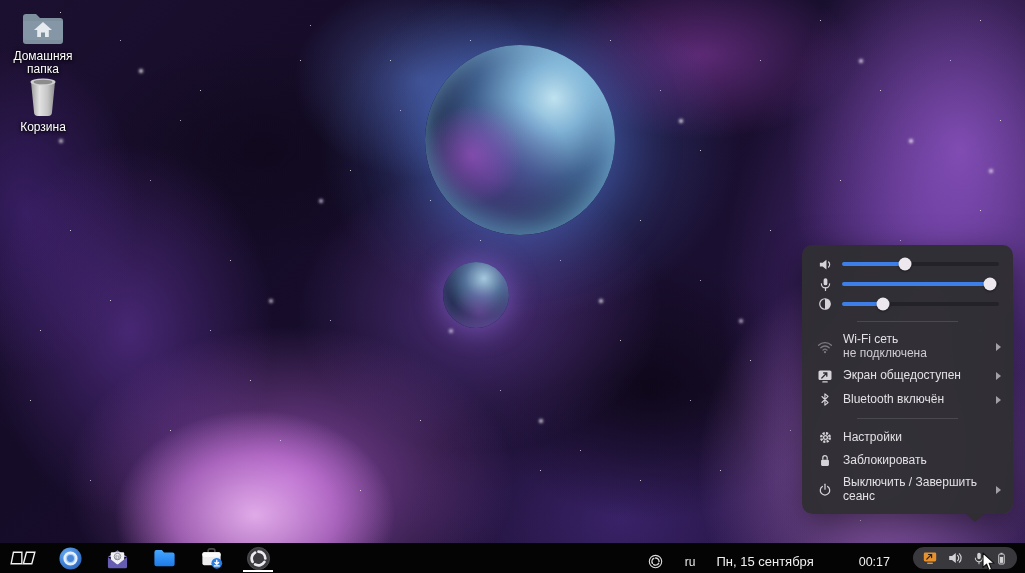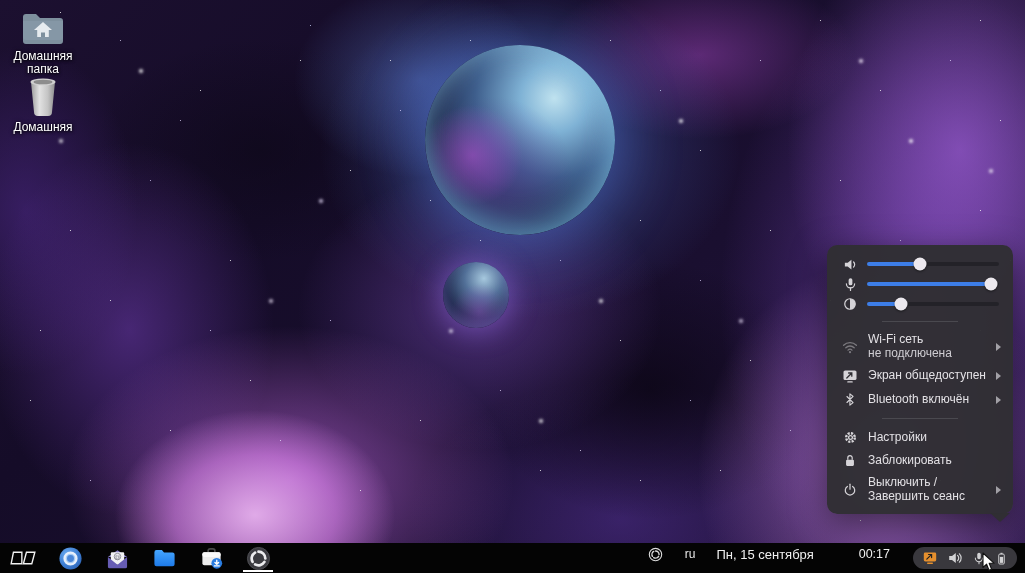--- a/index.html
+++ b/index.html
@@ -60,21 +60,21 @@
   }
 
   
   .desk-icon { position:absolute; width:74px; text-align:center; cursor:default; }
   .desk-icon .ic { display:block; margin:0 auto 3px; }
   .desk-icon .lbl { color:#fff; font-size:12px; line-height:13px; text-shadow:0 1px 3px rgba(0,0,0,.95), 0 0 4px rgba(0,0,0,.7); }
   #di-home { left:6px; top:9px; }
   #di-trash { left:6px; top:74px; }
 
   
-  .qs { position:absolute; right:12px; top:245px; width:186px; background:rgba(47,46,51,0.97);
+  .qs { position:absolute; right:12px; top:245px; width:211px; background:rgba(47,46,51,0.97);
         border-radius:10px; padding:9px 0 7px; color:#e3e1e5; font-size:12px;
         box-shadow:0 10px 34px rgba(0,0,0,.55); }
   .qs::after { content:''; position:absolute; bottom:-8px; left:163px; width:0; height:0;
         border-left:10px solid transparent; border-right:10px solid transparent;
         border-top:9px solid rgba(47,46,51,0.97); }
   .qs-slider-row { display:flex; align-items:center; height:20px; padding:0 14px 0 15px; }
   .qs-slider-row .sicon { width:16px; flex:0 0 16px; display:flex; justify-content:center; }
   .qs-track { position:relative; flex:1; height:4px; margin-left:9px; border-radius:2px;
         background: linear-gradient(to right, #3d7ee8 0, #3d7ee8 var(--val), #232228 var(--val), #232228 100%); }
   .qs-handle { position:absolute; top:50%; left:var(--val); width:13px; height:13px; border-radius:50%;
@@ -86,21 +86,21 @@
   .qs-item .sub { color:#cfcdd2; }
   .qs-arrow { width:0; height:0; border-top:4px solid transparent; border-bottom:4px solid transparent;
         border-left:5px solid #a2a0a6; margin-left:6px; }
 
   
   .taskbar { position:absolute; left:0; bottom:0; width:1025px; height:30px; background:#040404;
         display:flex; align-items:center; padding:0 8px; }
   .tb-apps { display:flex; align-items:center; gap:21px; margin-left:2px; }
   .tb-app { position:relative; width:26px; height:30px; display:flex; align-items:center; justify-content:center; cursor:pointer; }
   .tb-app.active::after { content:''; position:absolute; left:-2px; bottom:1px; width:30px; height:2px; background:#fff; }
-  .tb-tray { margin-left:auto; display:flex; align-items:flex-start; }
+  .tb-tray { margin-left:auto; display:flex; align-items:flex-end; }
   .tb-tray .tray-obs { margin-right:22px; display:flex; }
   .tb-layout { color:#e8e8e8; font-size:12px; margin-right:21px; }
   .tb-date { color:#f0f0f0; font-size:13px; }
   .tb-time { color:#f0f0f0; font-size:12.5px; margin-left:7px;padding-left:38px; }
   .tb-pill { margin-left:23px; display:flex; align-items:center; gap:9px; background:#39383d;
         border-radius:11px; height:22px; padding:0 9px; }
   .tb-pill .picon { display:flex; }
 
   .cursor { position:absolute; left:982px; top:552px; z-index:50; pointer-events:none; }
 </style>
@@ -132,21 +132,21 @@
           <stop offset="0" stop-color="#9d9d9d"></stop>
             <stop offset="0.35" stop-color="#e2e2e2"></stop>
           <stop offset="0.7" stop-color="#c4c4c4"></stop>
             <stop offset="1" stop-color="#8f8f8f"></stop>
         </linearGradient>
       </defs>
       <path d="M7 8 L31 8 L28 38 a4 4 0 0 1-4 4 H14 a4 4 0 0 1-4-4 Z" fill="url(#trg)"></path>
       <ellipse cx="19" cy="8" rx="12.5" ry="3.4" fill="#cfcfcf"></ellipse>
       <ellipse cx="19" cy="8" rx="9.5" ry="2.3" fill="#8c8c8c"></ellipse>
     </svg>
-    <div class="lbl">Домашняя</div>
+    <div class="lbl">Корзина</div>
   </div>
 
   <div class="qs">
 
     <div class="qs-slider-row">
       <span class="sicon">
         <svg width="15" height="15" viewBox="0 0 16 16">
             <path d="M2 6h3l4-3.2v10.4L5 10H2z" fill="#d6d4d8"></path>
             <path d="M11.3 5.3a3.8 3.8 0 0 1 0 5.4" stroke="#d6d4d8" stroke-width="1.3" fill="none" stroke-linecap="round"></path>
           </svg>

